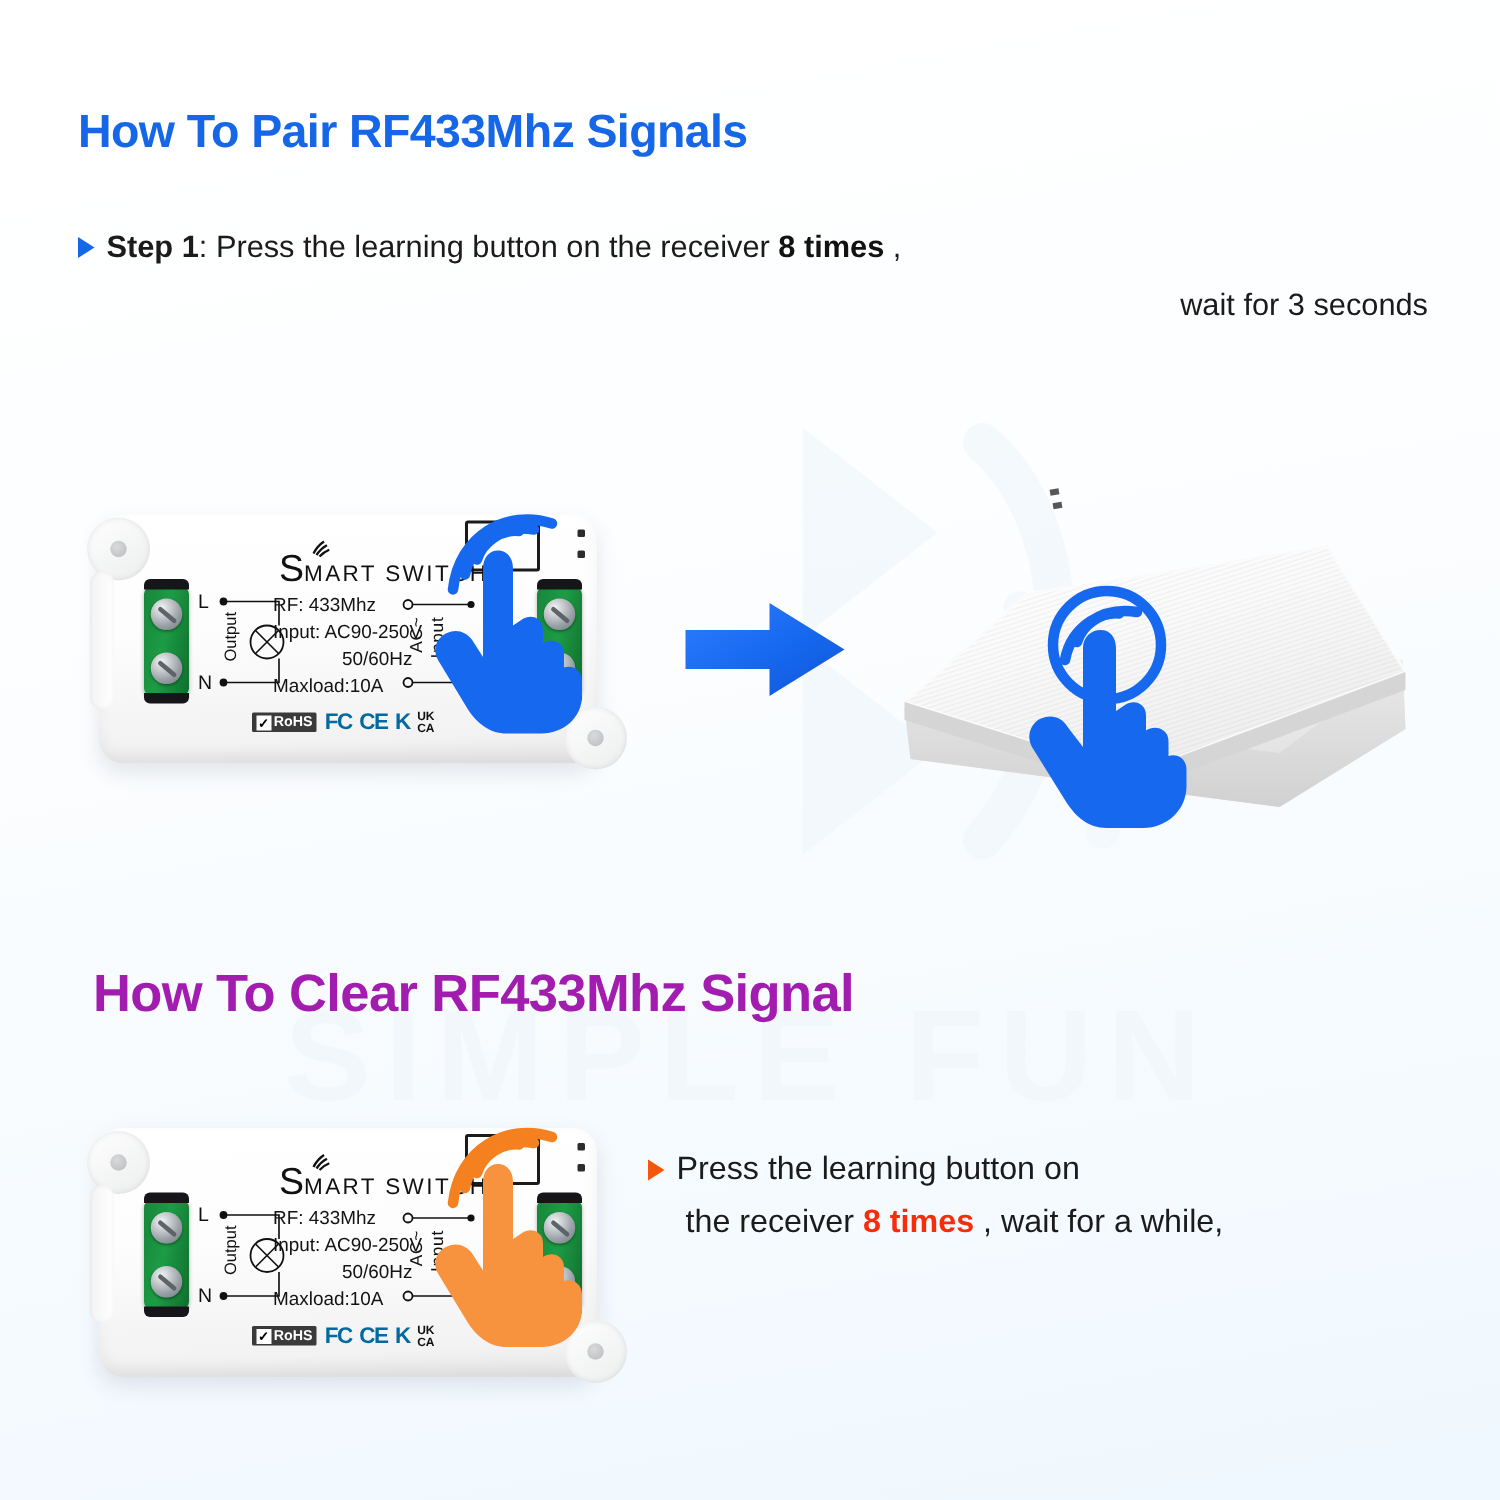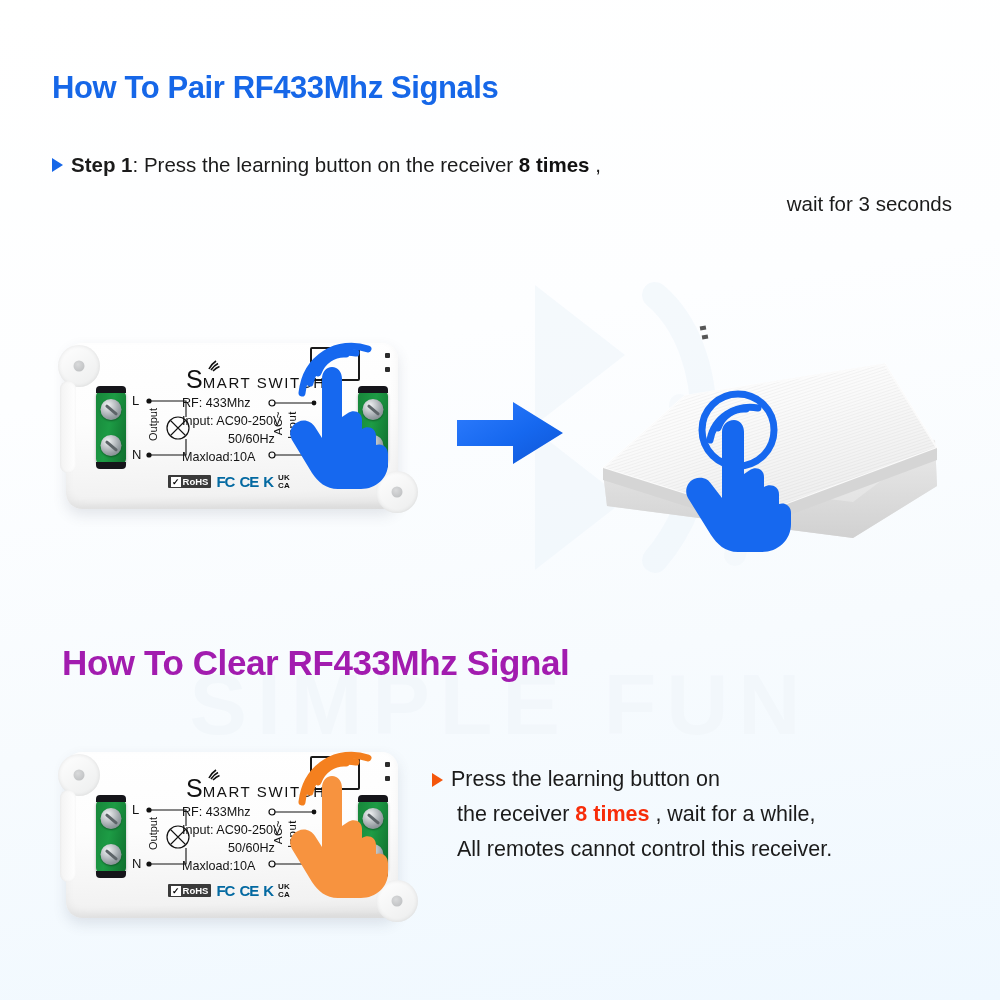--- a/index.html
+++ b/index.html
@@ -469,16 +469,13 @@
 </svg>
 
 <div class="bottom-text">
   <div class="bt-line">
     <span class="tri orange"></span>
     <span>Press the learning button on</span>
   </div>
   <div class="bt-line indent">
     <span><span>the receiver </span><span class="hl-o">8 times</span><span> , wait for a while,</span></span>
   </div>
-  <div class="bt-line indent">
-    <span>All remotes cannot control this receiver.</span>
-  </div>
 </div>
 
 </body></html>

